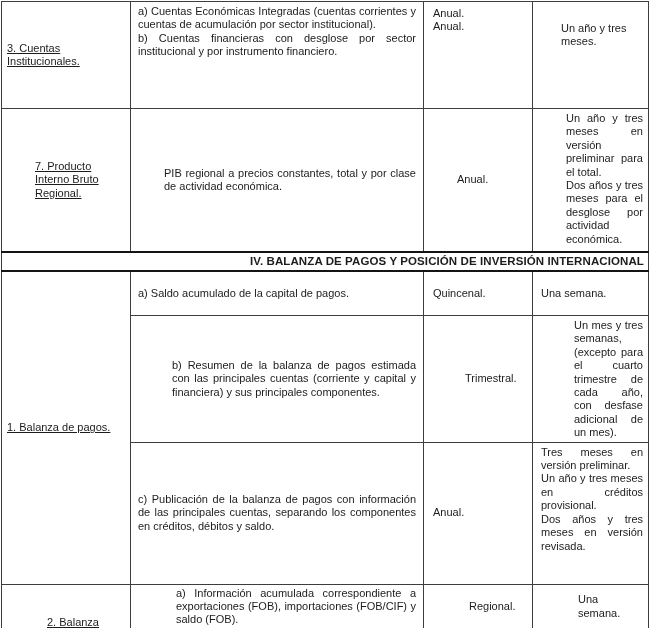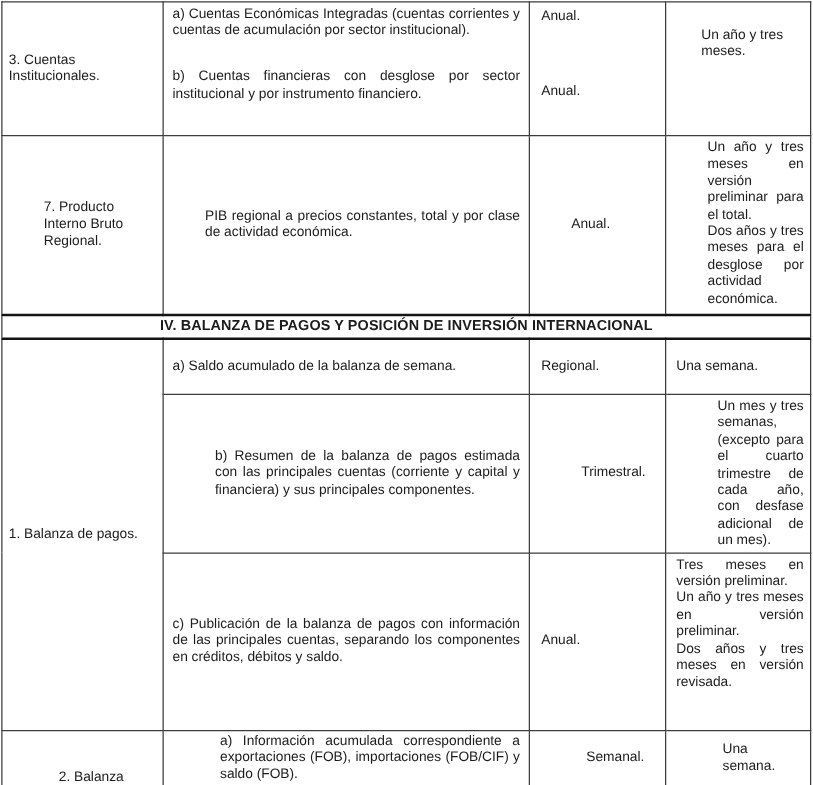--- a/index.html
+++ b/index.html
@@ -30,35 +30,35 @@
 
   td {
     border: 1px solid #3d3d3d;
     font-size: 11px;
     line-height: 13.4px;
     color: #1c1c1c;
     vertical-align: middle;
     padding: 2px 6px;
     overflow: hidden;
   }
-  td.cat  { padding: 2px 4px 2px 5px; }
+  td.cat  { padding: 2px 4px 2px 5px; text-decoration: underline; }
   td.desc { padding: 2px 7px; text-align: justify; text-justify: inter-word; }
   td.per  { padding: 2px 4px 2px 9px; }
   td.lag  { padding: 2px 5px 2px 8px; }
   td.top  { vertical-align: top; }
   td.p0   { padding: 0; }
 
   .line { display: block; text-align: justify; text-justify: inter-word; }
   .line-left { display: block; }
 
   
   .dual {
     display: flex;
     flex-direction: column;
-    justify-content: space-between;
+    justify-content: flex-start;
     height: 84px;
     box-sizing: border-box;
   }
   .dual.descpad { padding: 3px 7px 4px 7px; }
   .dual.perpad  { padding: 5px 4px 6px 9px; }
   .dual .jp { text-align: justify; text-justify: inter-word; }
 
   
   tr.r1  td { height: 84px; }
   tr.r2  td { height: 137px; padding-left: 33px; }
@@ -68,21 +68,21 @@
   tr.rc  td { height: 136px; }
   tr.r2a td { height: 40px; padding-left: 45px; }
   tr.r2b td { height: 36px; }
 
   tr.rh td.shead {
     border-top: 2px solid #141414;
     border-bottom: 2px solid #141414;
     font-weight: bold;
     font-size: 11.5px;
     padding: 1px 4px;
-    text-align: center;
+    text-align: right;
     vertical-align: middle;
     letter-spacing: 0.1px;
   }
 
   td.lag-r1 { vertical-align: top; padding-top: 20px; padding-left: 28px; }
   td.lag-top { vertical-align: top; padding-top: 3px; }
 </style>
 </head>
 <body>
 
@@ -124,48 +124,48 @@
           <span class="line">Dos años y tres meses para el desglose por actividad económica.</span>
         </td>
       </tr>
 
       <tr class="rh">
         <td class="shead" colspan="4">IV. BALANZA DE PAGOS Y POSICIÓN DE INVERSIÓN INTERNACIONAL</td>
       </tr>
 
       <tr class="ra">
         <td class="cat" rowspan="3">1. Balanza de pagos.</td>
-        <td class="desc">a) Saldo acumulado de la balanza de semana.</td>
-        <td class="per">Regional.</td>
+        <td class="desc">a) Saldo acumulado de la capital de pagos.</td>
+        <td class="per">Quincenal.</td>
         <td class="lag">Una semana.</td>
       </tr>
 
       <tr class="rb">
         <td class="desc">b) Resumen de la balanza de pagos estimada con las principales cuentas (corriente y capital y financiera) y sus principales componentes.</td>
         <td class="per">Trimestral.</td>
         <td class="lag lag-top">
           <span class="line">Un mes y tres semanas,</span>
           <span class="line">(excepto para el cuarto trimestre de cada año, con desfase adicional de un mes).</span>
         </td>
       </tr>
 
       <tr class="rc">
         <td class="desc">c) Publicación de la balanza de pagos con información de las principales cuentas, separando los componentes en créditos, débitos y saldo.</td>
         <td class="per">Anual.</td>
         <td class="lag lag-top">
           <span class="line">Tres meses en versión preliminar.</span>
-          <span class="line">Un año y tres meses en versión preliminar.</span>
+          <span class="line">Un año y tres meses en créditos provisional.</span>
           <span class="line">Dos años y tres meses en versión revisada.</span>
         </td>
       </tr>
 
       <tr class="r2a">
         <td class="cat" rowspan="2">2. Balanza comercial.</td>
         <td class="desc">a) Información acumulada correspondiente a exportaciones (FOB), importaciones (FOB/CIF) y saldo (FOB).</td>
-        <td class="per">Semanal.</td>
+        <td class="per">Regional.</td>
         <td class="lag">Una semana.</td>
       </tr>
 
       <tr class="r2b">
         <td class="desc">b) Balanza comercial, exportaciones e importaciones con desglose geográfico, según criterios de balanza de pagos.</td>
         <td class="per">Mensual.</td>
         <td class="lag">Tres semanas.</td>
       </tr>
 
     </tbody>

